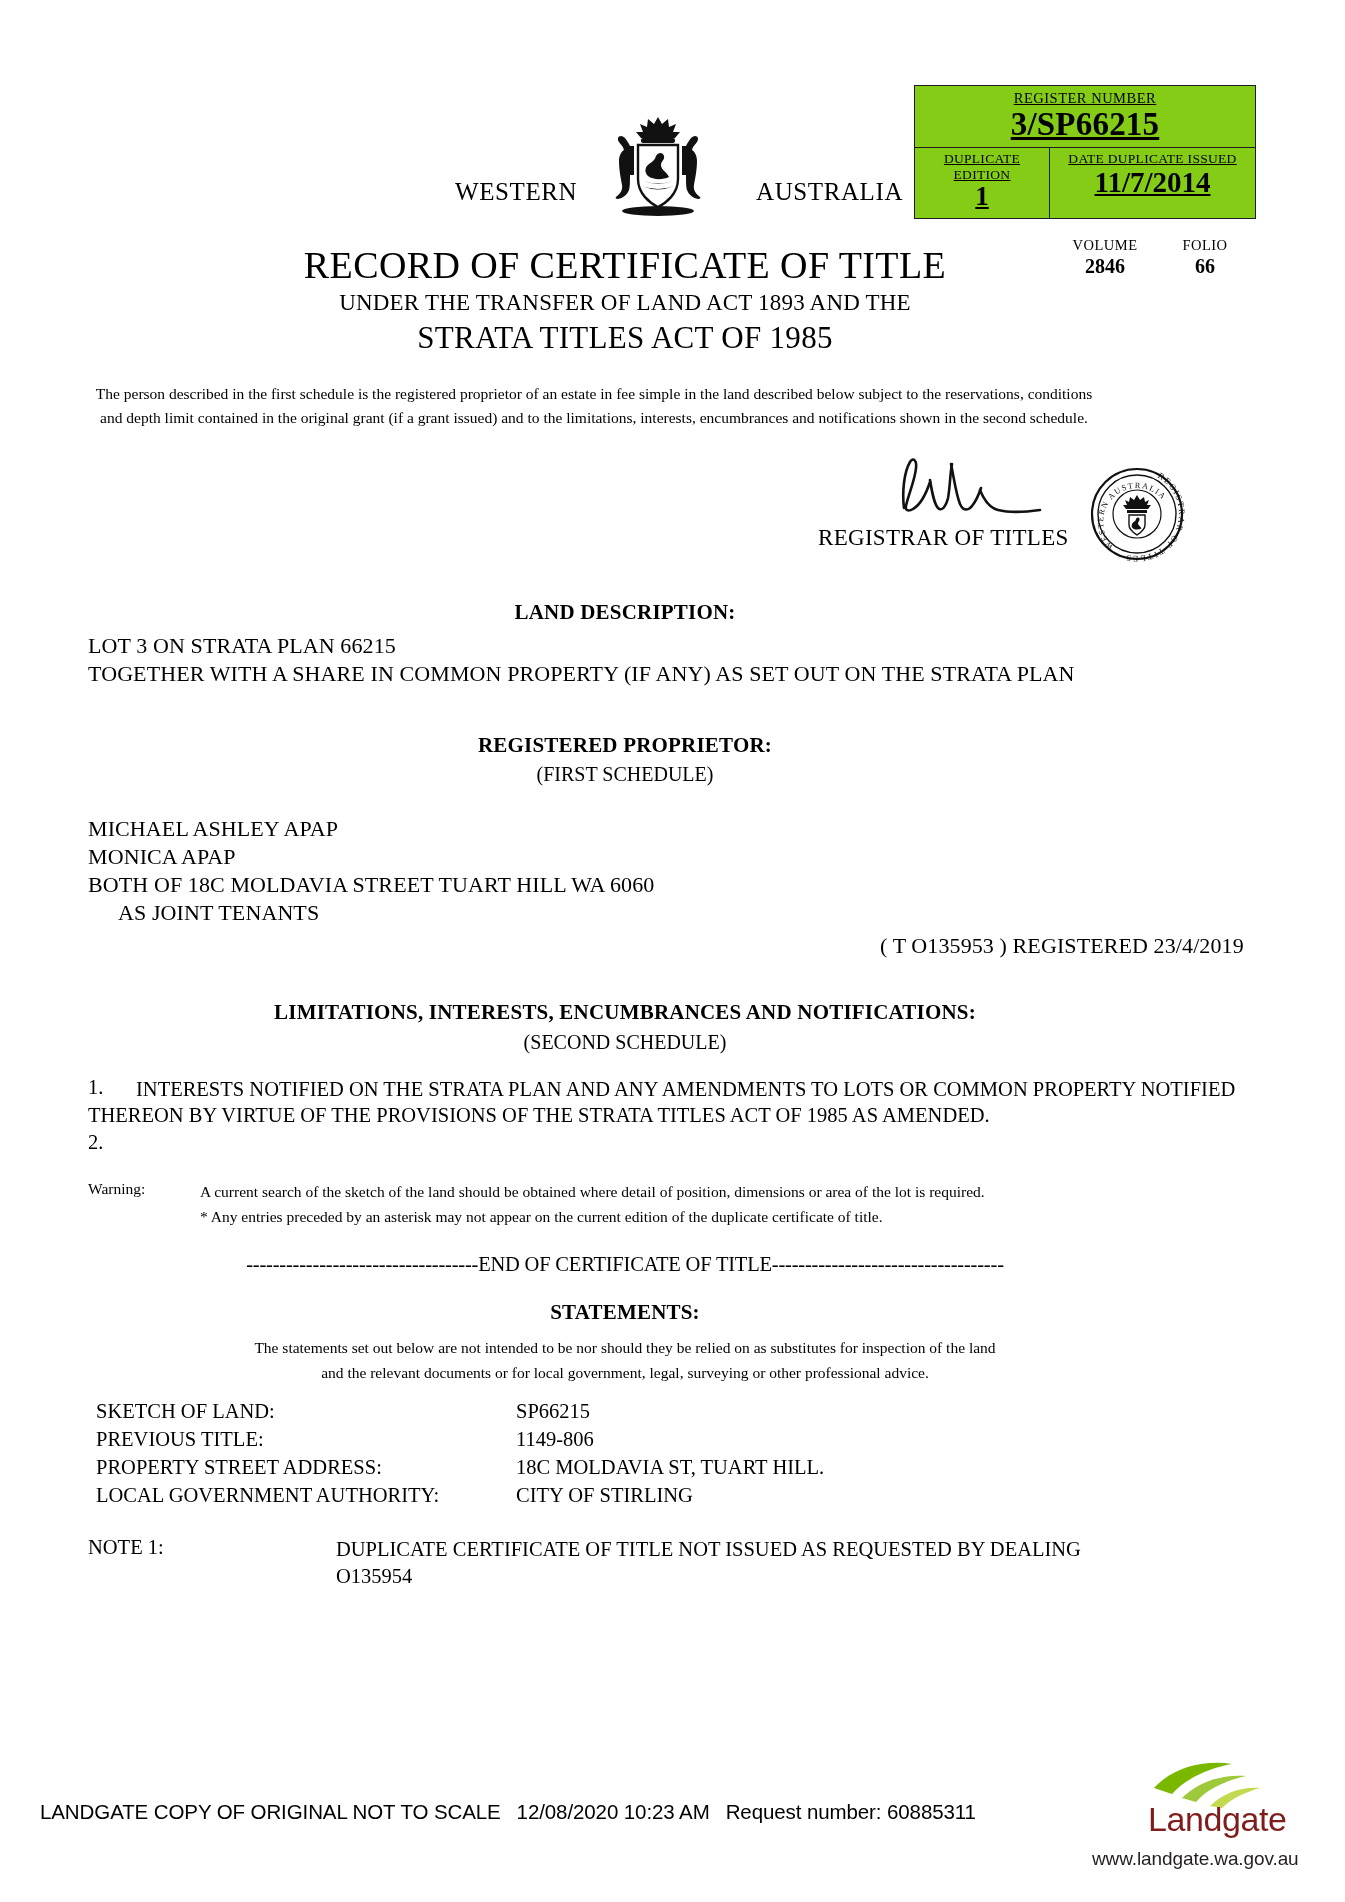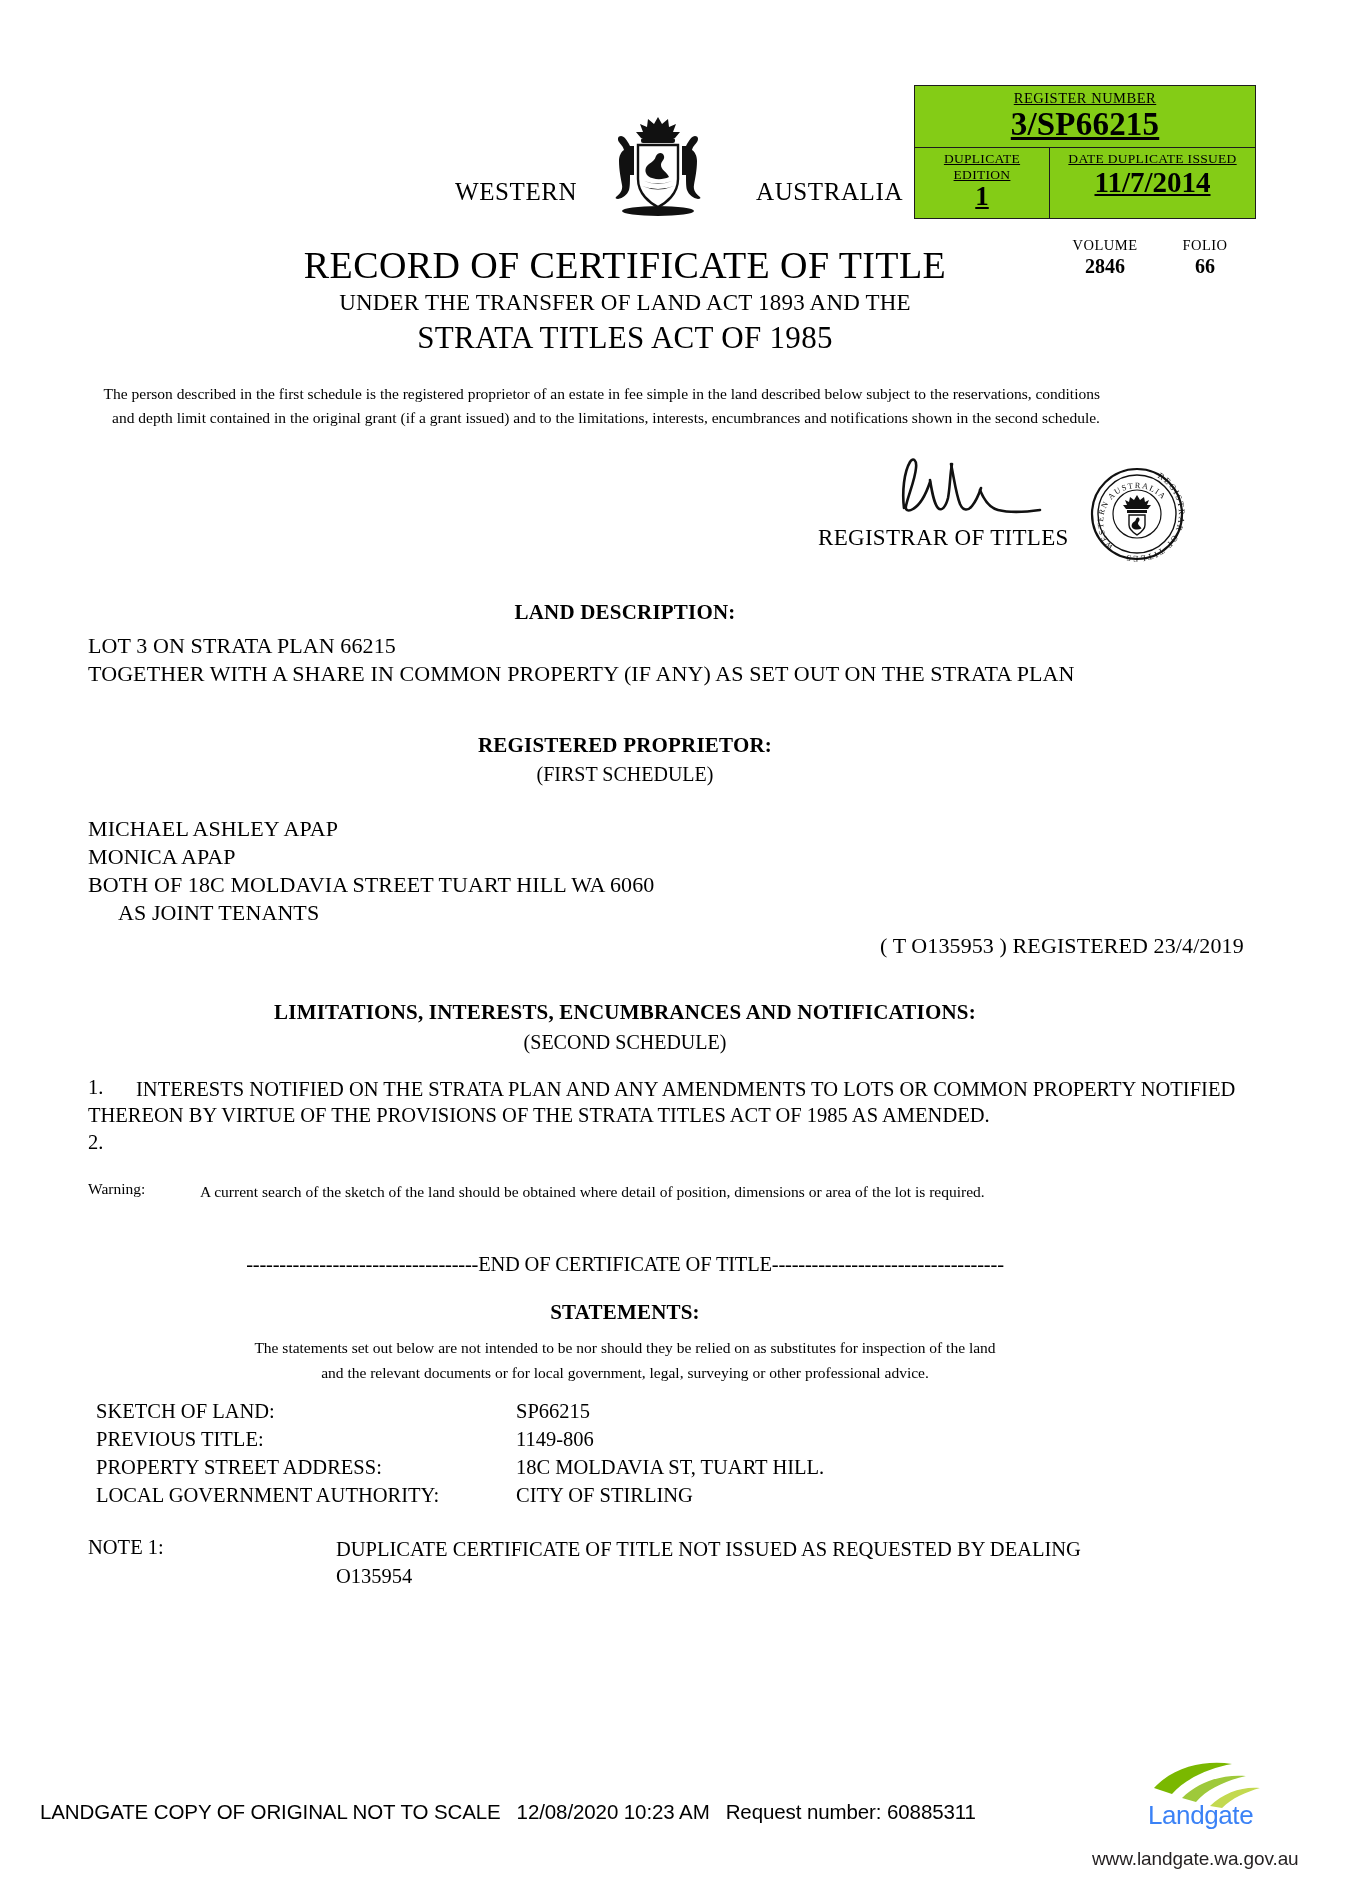--- a/index.html
+++ b/index.html
@@ -127,21 +127,21 @@
     letter-spacing: 0.3px;
   }
 
   
   .intro {
     position: absolute;
     left: 88px; top: 382px;
     width: 1012px;
     font-size: 15.5px;
     line-height: 1.55;
-    text-align: right;
+    text-align: center;
   }
 
   
   .sig-wrap {
     position: absolute;
     left: 880px; top: 452px;
     width: 200px; height: 70px;
   }
   .reg-titles-label {
     position: absolute;
@@ -245,23 +245,23 @@
   .footer-text .gap { display: inline-block; width: 16px; }
   .landgate-logo {
     position: absolute;
     left: 1148px; top: 1758px;
     width: 160px; height: 76px;
   }
   .landgate-word {
     position: absolute;
     left: 1148px; top: 1800px;
     font-family: "Liberation Sans", sans-serif;
-    font-size: 26px;
+    font-size: 34px;
     letter-spacing: -0.4px;
-    color: #3b82f6;
+    color: #7f1d1d;
   }
   .landgate-url {
     position: absolute;
     left: 1092px; top: 1848px;
     font-family: "Liberation Sans", sans-serif;
     font-size: 19px;
     color: #231f20;
     letter-spacing: -0.1px;
   }
 </style>
@@ -392,20 +392,21 @@
   <div class="num-item" style="top:1076px">
     <span class="num">1.</span>
     <span class="txt">INTERESTS NOTIFIED ON THE STRATA PLAN AND ANY AMENDMENTS TO LOTS OR COMMON PROPERTY NOTIFIED THEREON BY VIRTUE OF THE PROVISIONS OF THE STRATA TITLES ACT OF 1985 AS AMENDED.</span>
   </div>
   <div class="num-item" style="top:1131px">
     <span class="num">2.</span>
   </div>
 
   <div class="warn-label" style="top:1180px">Warning:</div>
   <div class="warn-text" style="top:1180px">A current search of the sketch of the land should be obtained where detail of position, dimensions or area of the lot is required.</div>
+  <div class="warn-text" style="top:1205px">* Any entries preceded by an asterisk may not appear on the current edition of the duplicate certificate of title.</div>
 
   <div class="endline" style="top:1253px">-----------------------------------END OF CERTIFICATE OF TITLE-----------------------------------</div>
 
   <div class="sec-head" style="top:1300px">STATEMENTS:</div>
   <div class="stmt-note" style="top:1361px">and the relevant documents or for local government, legal, surveying or other professional advice.</div>
   <div class="stmt-note" style="top:1336px">The statements set out below are not intended to be nor should they be relied on as substitutes for inspection of the land</div>
 
   <div class="stmt-row" style="top:1400px">
     <span class="k">SKETCH OF LAND:</span>
     <span class="v">SP66215</span>

